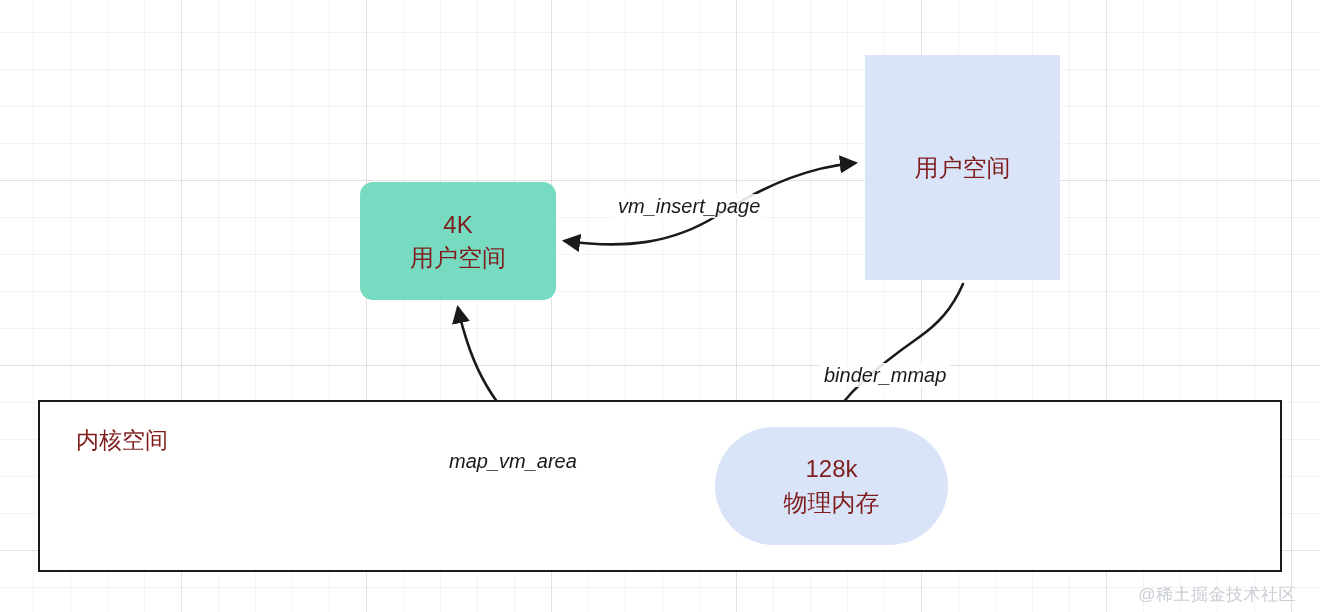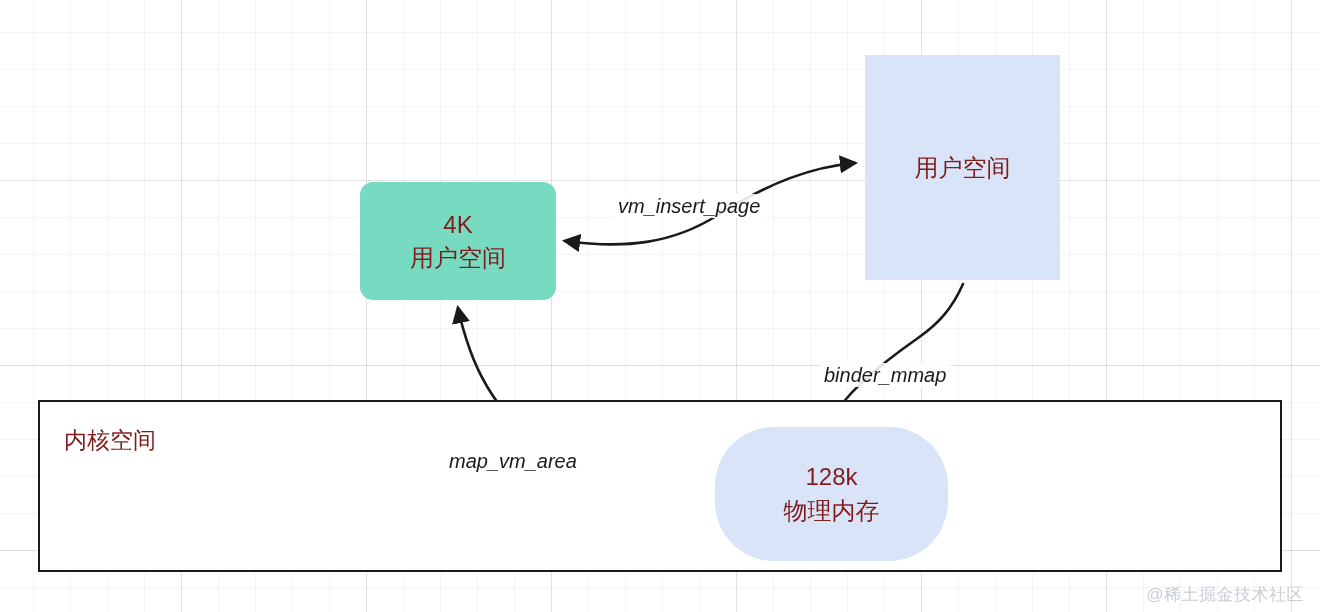--- a/index.html
+++ b/index.html
@@ -72,32 +72,33 @@
 
   #node-kernel-space {
     left: 38px;
     top: 400px;
     width: 1244px;
     height: 172px;
     background: #ffffff;
     border: 2px solid #1a1a1a;
     align-items: flex-start;
     justify-content: flex-start;
+    padding-left: 12px;
   }
   #node-kernel-space .kernel-label {
     margin: 24px 0 0 24px;
     font-size: 23px;
     line-height: 1.3;
   }
 
   #node-virtual-memory {
     left: 715px;
     top: 427px;
     width: 233px;
-    height: 134px;
+    height: 118px;
     background: #d9e4f8;
     border-radius: 59px;
     font-size: 24px;
     line-height: 1.42;
   }
 
   .node-line { display: block; white-space: nowrap; }
 
   
   .edge-label {
@@ -110,21 +111,21 @@
     line-height: 1.2;
     font-style: italic;
   }
   #label-vm-insert-page { left: 614px; top: 194px; }
   #label-binder-mmap    { left: 820px; top: 334px; margin-top: 29px; }
   #label-map-vm-area    { left: 445px; top: 449px; }
 
   
   #watermark {
     position: absolute;
-    right: 16px;
+    right: 24px;
     bottom: 6px;
     font-size: 17px;
     color: #c9cdd4;
     letter-spacing: 0.5px;
     white-space: nowrap;
   }
 </style>
 </head>
 <body>
 

